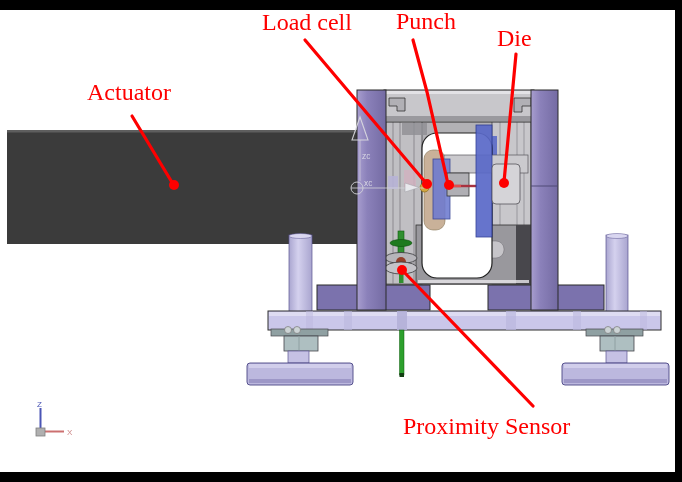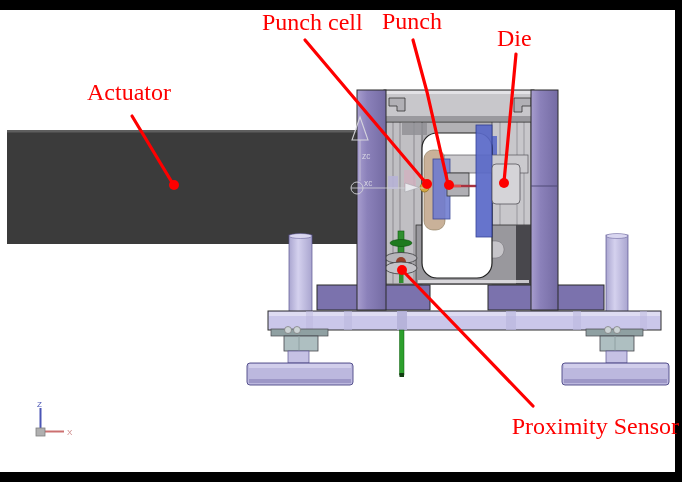--- a/index.html
+++ b/index.html
@@ -6,24 +6,24 @@
   .stage {
     position:relative; width:682px; height:482px; margin:0 auto;
     background:#ffffff; overflow:hidden;
     font-family:"Liberation Serif", serif;
   }
   .stage svg { position:absolute; left:0; top:0; }
   .ann {
     position:absolute; color:#fe0000; font-size:24px; line-height:25px;
     white-space:nowrap; z-index:5; font-family:"Liberation Serif", serif;
   }
-  .ann-center { text-align:right; white-space:normal; }
+  .ann-center { text-align:left; white-space:normal; }
   #lbl-actuator  { left:87px;  top:80px;  }
   #lbl-loadcell  { left:262px; top:10px;  }
-  #lbl-punch     { left:382px; top:9px;   }
+  #lbl-punch     { left:396px; top:9px;   }
   #lbl-die       { left:497px; top:26px;text-align:center;  }
   #lbl-proximity { left:403px; top:414px; width:276px; }
 </style>
 </head>
 <body>
 
 <div class="stage">
 
   <svg width="682" height="482" viewBox="0 0 682 482">
     <defs>
@@ -201,20 +201,20 @@
     </g>
 
     <g fill="#000000">
       <rect x="0" y="0" width="682" height="10"></rect>
       <rect x="0" y="472" width="682" height="10"></rect>
       <rect x="675" y="0" width="7" height="482"></rect>
     </g>
   </svg>
 
   <div class="ann" id="lbl-actuator">Actuator</div>
-  <div class="ann" id="lbl-loadcell">Punch cell</div>
+  <div class="ann" id="lbl-loadcell">Load cell</div>
   <div class="ann" id="lbl-punch">Punch</div>
   <div class="ann" id="lbl-die">Die</div>
   <div class="ann ann-center" id="lbl-proximity">
     <div>Proximity Sensor</div>
   </div>
 
 </div>
 
 </body></html>

